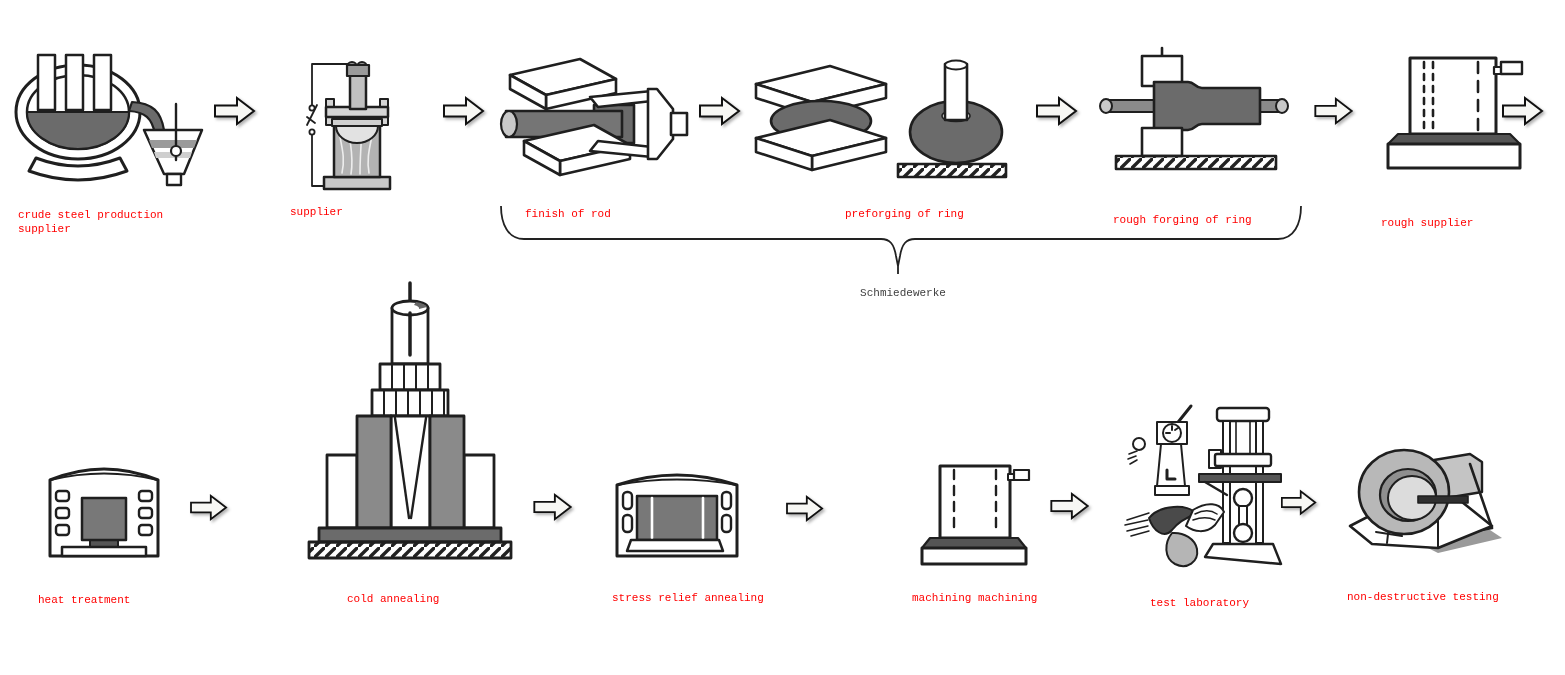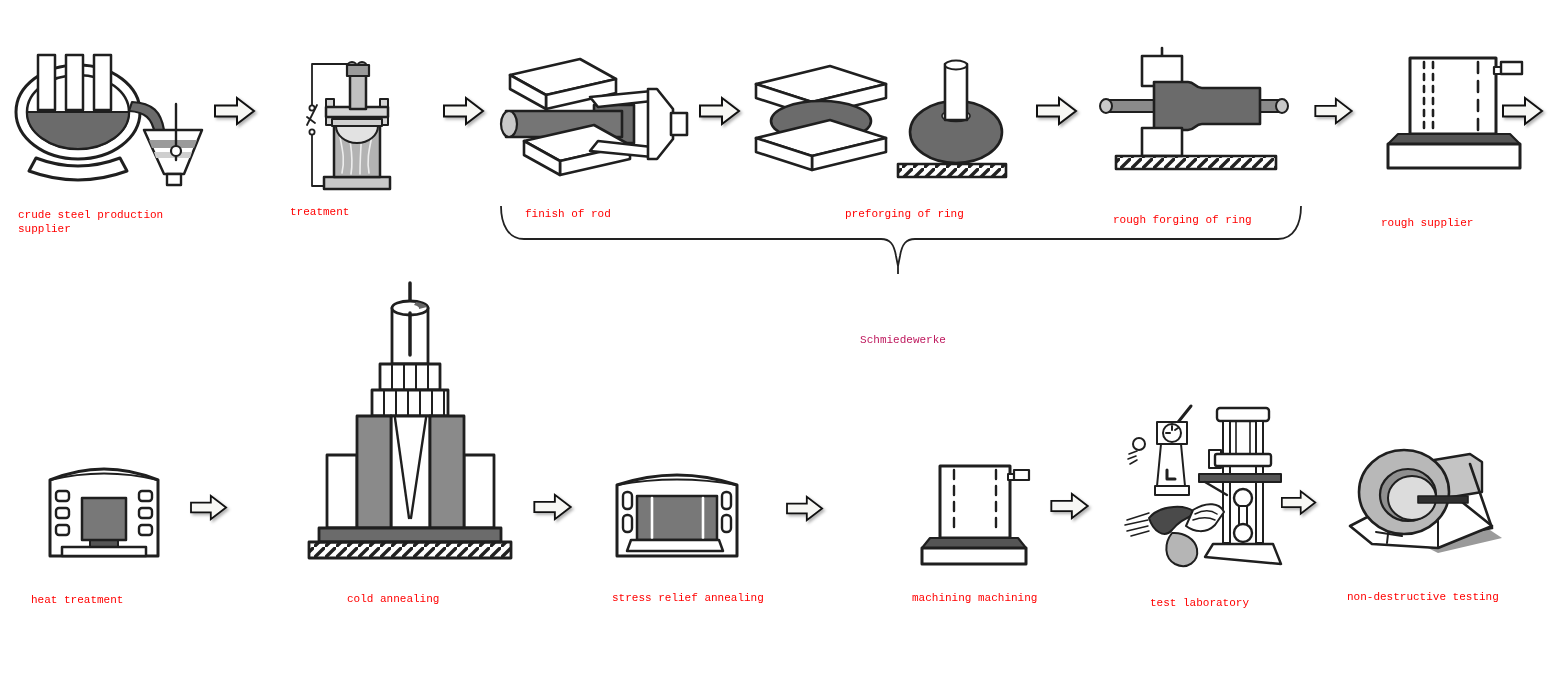--- a/index.html
+++ b/index.html
@@ -1,21 +1,21 @@
 <!DOCTYPE html>
 <html><head>
 <meta charset="utf-8">
 <style>
   html,body{margin:0;padding:0;background:#ffffff;}
   .canvas{position:relative;width:1565px;height:675px;background:#fff;overflow:hidden;
           font-family:"Liberation Sans",sans-serif;}
   .abs{position:absolute;}
   .lbl{position:absolute;font-size:11px;line-height:1.3;color:#ff0000;
        font-family:Liberation Mono, monospace;}
-  .lbl-black{color:#be185d;margin-top:47px;}
+  .lbl-black{color:#404040;}
   .arrow{position:absolute;filter:drop-shadow(2px 2.5px 1.5px rgba(0,0,0,.30));}
   .arrow use{fill:#f7f7f4;stroke:#111;stroke-width:2;}
   svg{overflow:visible;}
   .o{stroke:#1f1f1f;stroke-linejoin:round;stroke-linecap:round;}
 </style>
 </head>
 <body>
 
 <div class="canvas">
 
@@ -154,21 +154,21 @@
       <use href="#block-arrow"></use>
     </svg>
   <svg class="arrow" style="left:1314px;top:97px" width="40" height="28" viewBox="0 0 42 30">
       <use href="#block-arrow"></use>
     </svg>
   <svg class="arrow" style="left:1502px;top:96px" width="42" height="30" viewBox="0 0 42 30">
       <use href="#block-arrow"></use>
     </svg>
 
   <div class="lbl" style="left:18px;top:208px;width:180px">crude steel production supplier</div>
-  <div class="lbl" style="left:290px;top:205px">treatment</div>
+  <div class="lbl" style="left:290px;top:205px">supplier</div>
   <div class="lbl" style="left:525px;top:207px">finish of rod</div>
   <div class="lbl" style="left:845px;top:207px">preforging of ring</div>
   <div class="lbl" style="left:1113px;top:213px">rough forging of ring</div>
   <div class="lbl" style="left:1381px;top:216px">rough supplier</div>
 
   <svg class="abs" style="left:498px;top:200px" width="806" height="78" viewBox="0 0 806 78">
     <g fill="none" stroke="#222" stroke-width="1.8">
       <path d="M3,6 C3,24 10,39 26,39 L383,39 C392,39 396,44 398,56 L400,66 L400,74"></path>
       <path d="M400,66 L402,56 C404,44 408,39 417,39 L780,39 C796,39 803,24 803,6"></path>
     </g>
@@ -321,20 +321,20 @@
   <svg class="arrow" style="left:786px;top:495px" width="38" height="27" viewBox="0 0 42 30">
       <use href="#block-arrow"></use>
     </svg>
   <svg class="arrow" style="left:1050px;top:492px" width="40" height="28" viewBox="0 0 42 30">
       <use href="#block-arrow"></use>
     </svg>
   <svg class="arrow" style="left:1281px;top:488px" width="36" height="29" viewBox="0 0 42 30">
       <use href="#block-arrow"></use>
     </svg>
 
-  <div class="lbl" style="left:31px;top:593px">heat treatment</div>
+  <div class="lbl" style="left:38px;top:593px">heat treatment</div>
   <div class="lbl" style="left:347px;top:592px">cold annealing</div>
   <div class="lbl" style="left:612px;top:591px">stress relief annealing</div>
   <div class="lbl" style="left:912px;top:591px">machining machining</div>
   <div class="lbl" style="left:1150px;top:596px">test laboratory</div>
   <div class="lbl" style="left:1347px;top:590px">non-destructive testing</div>
 
 </div>
 
 </body></html>

